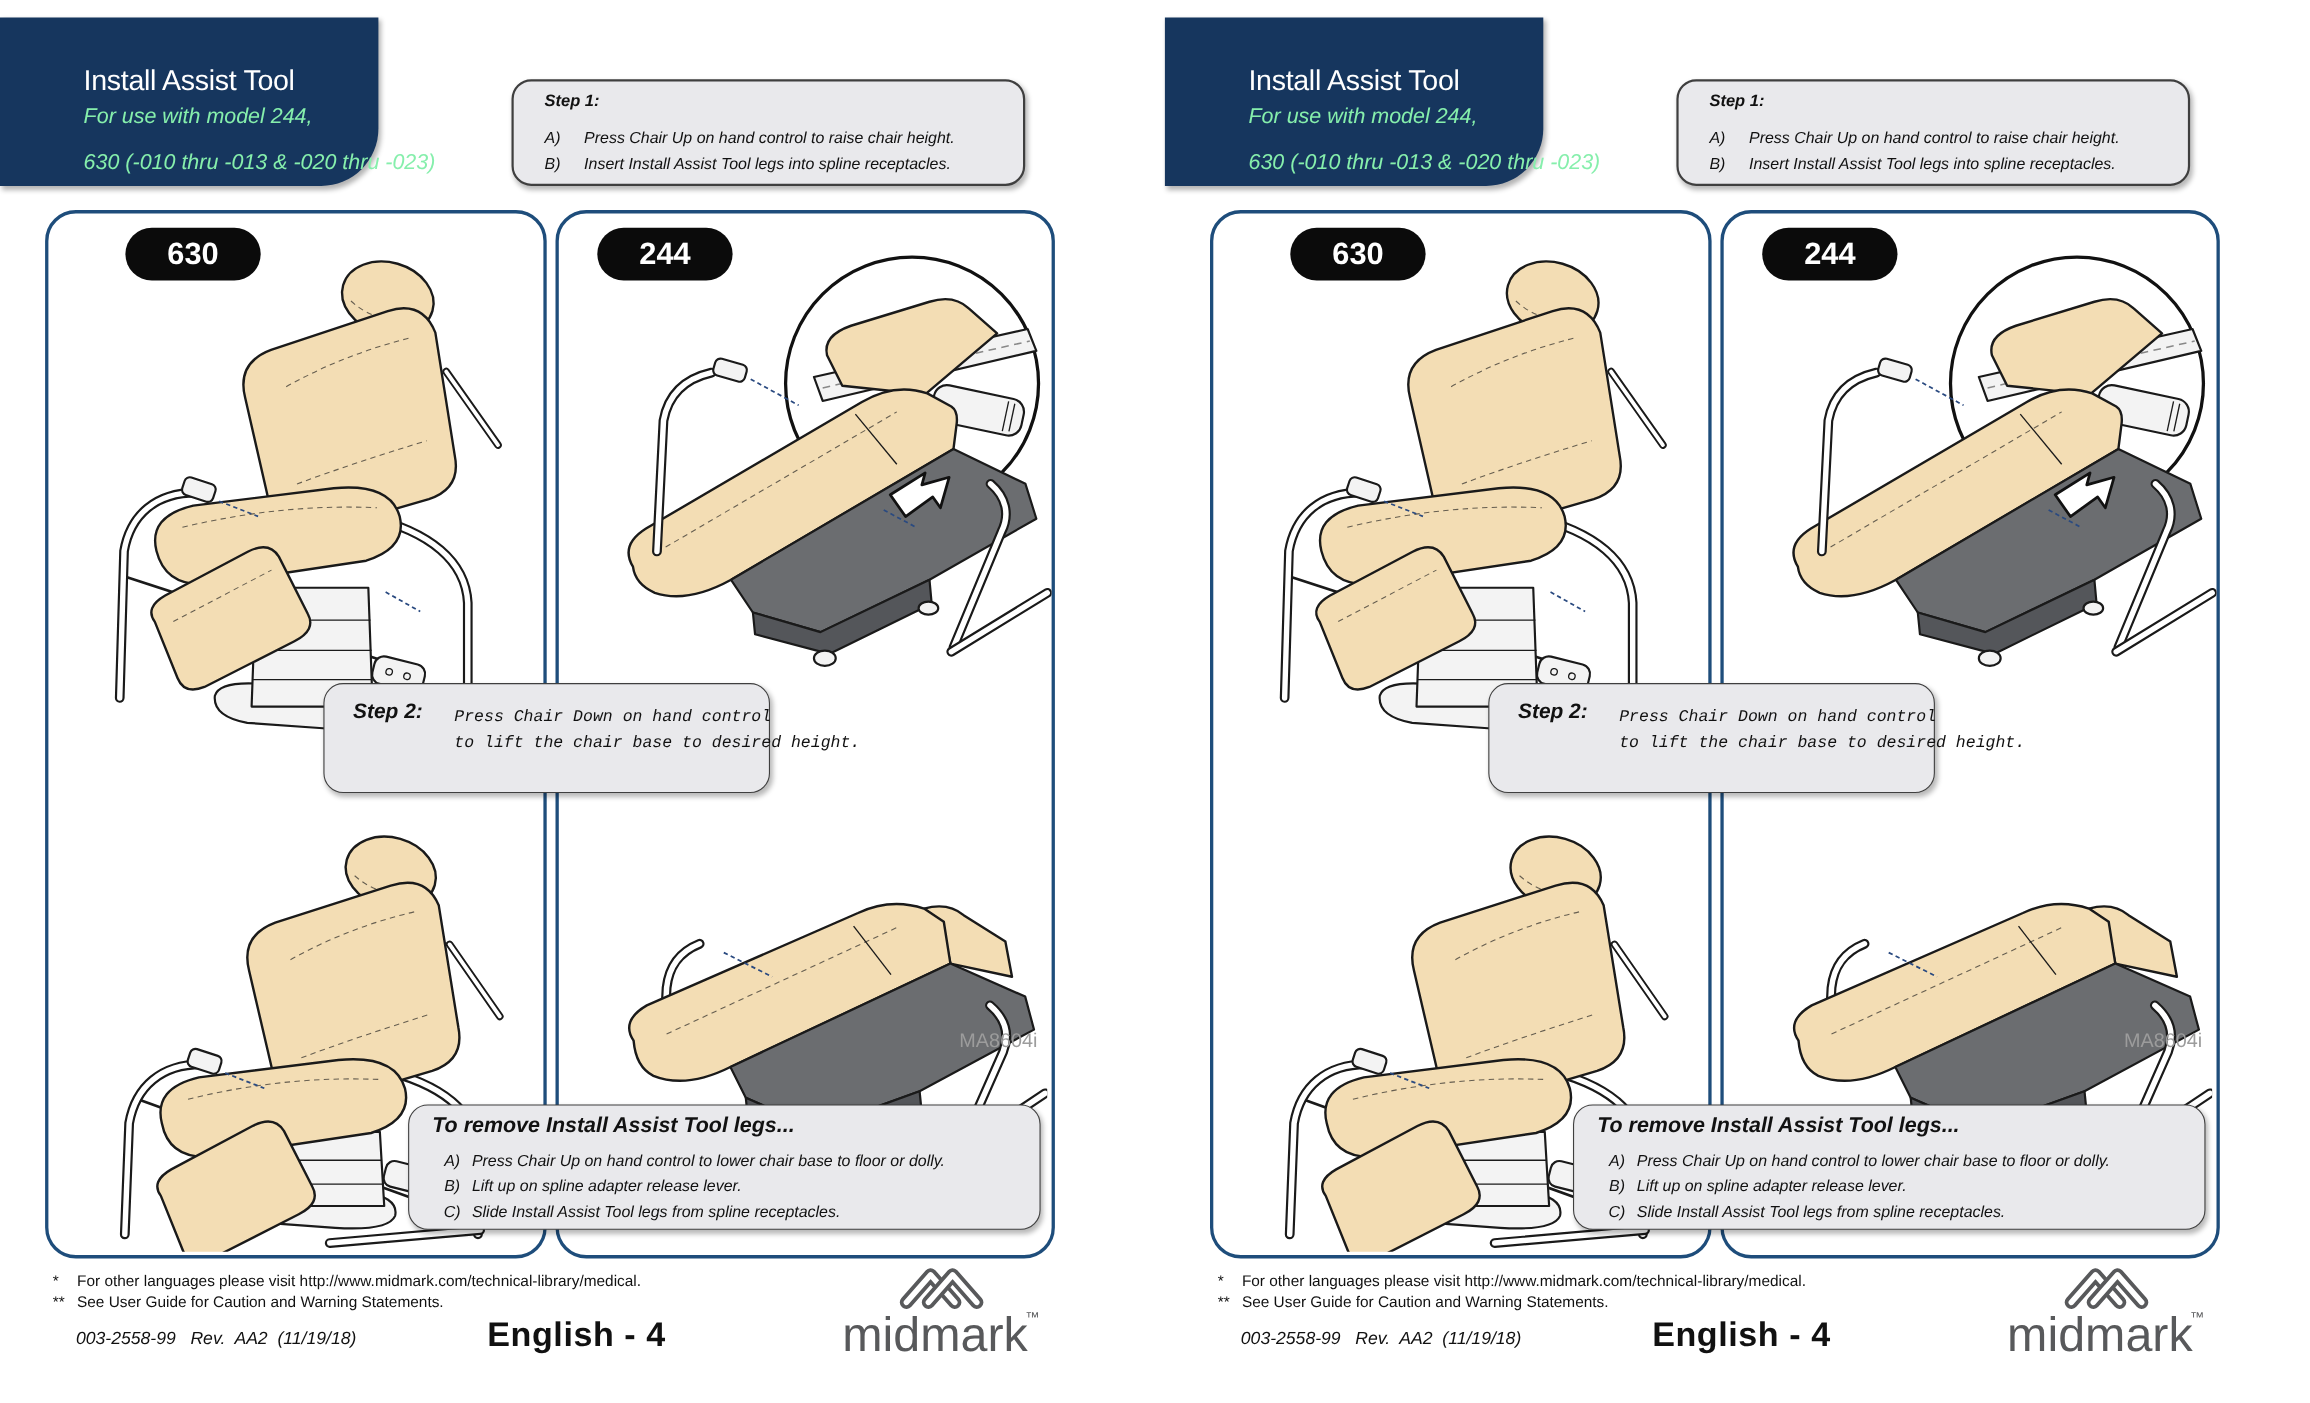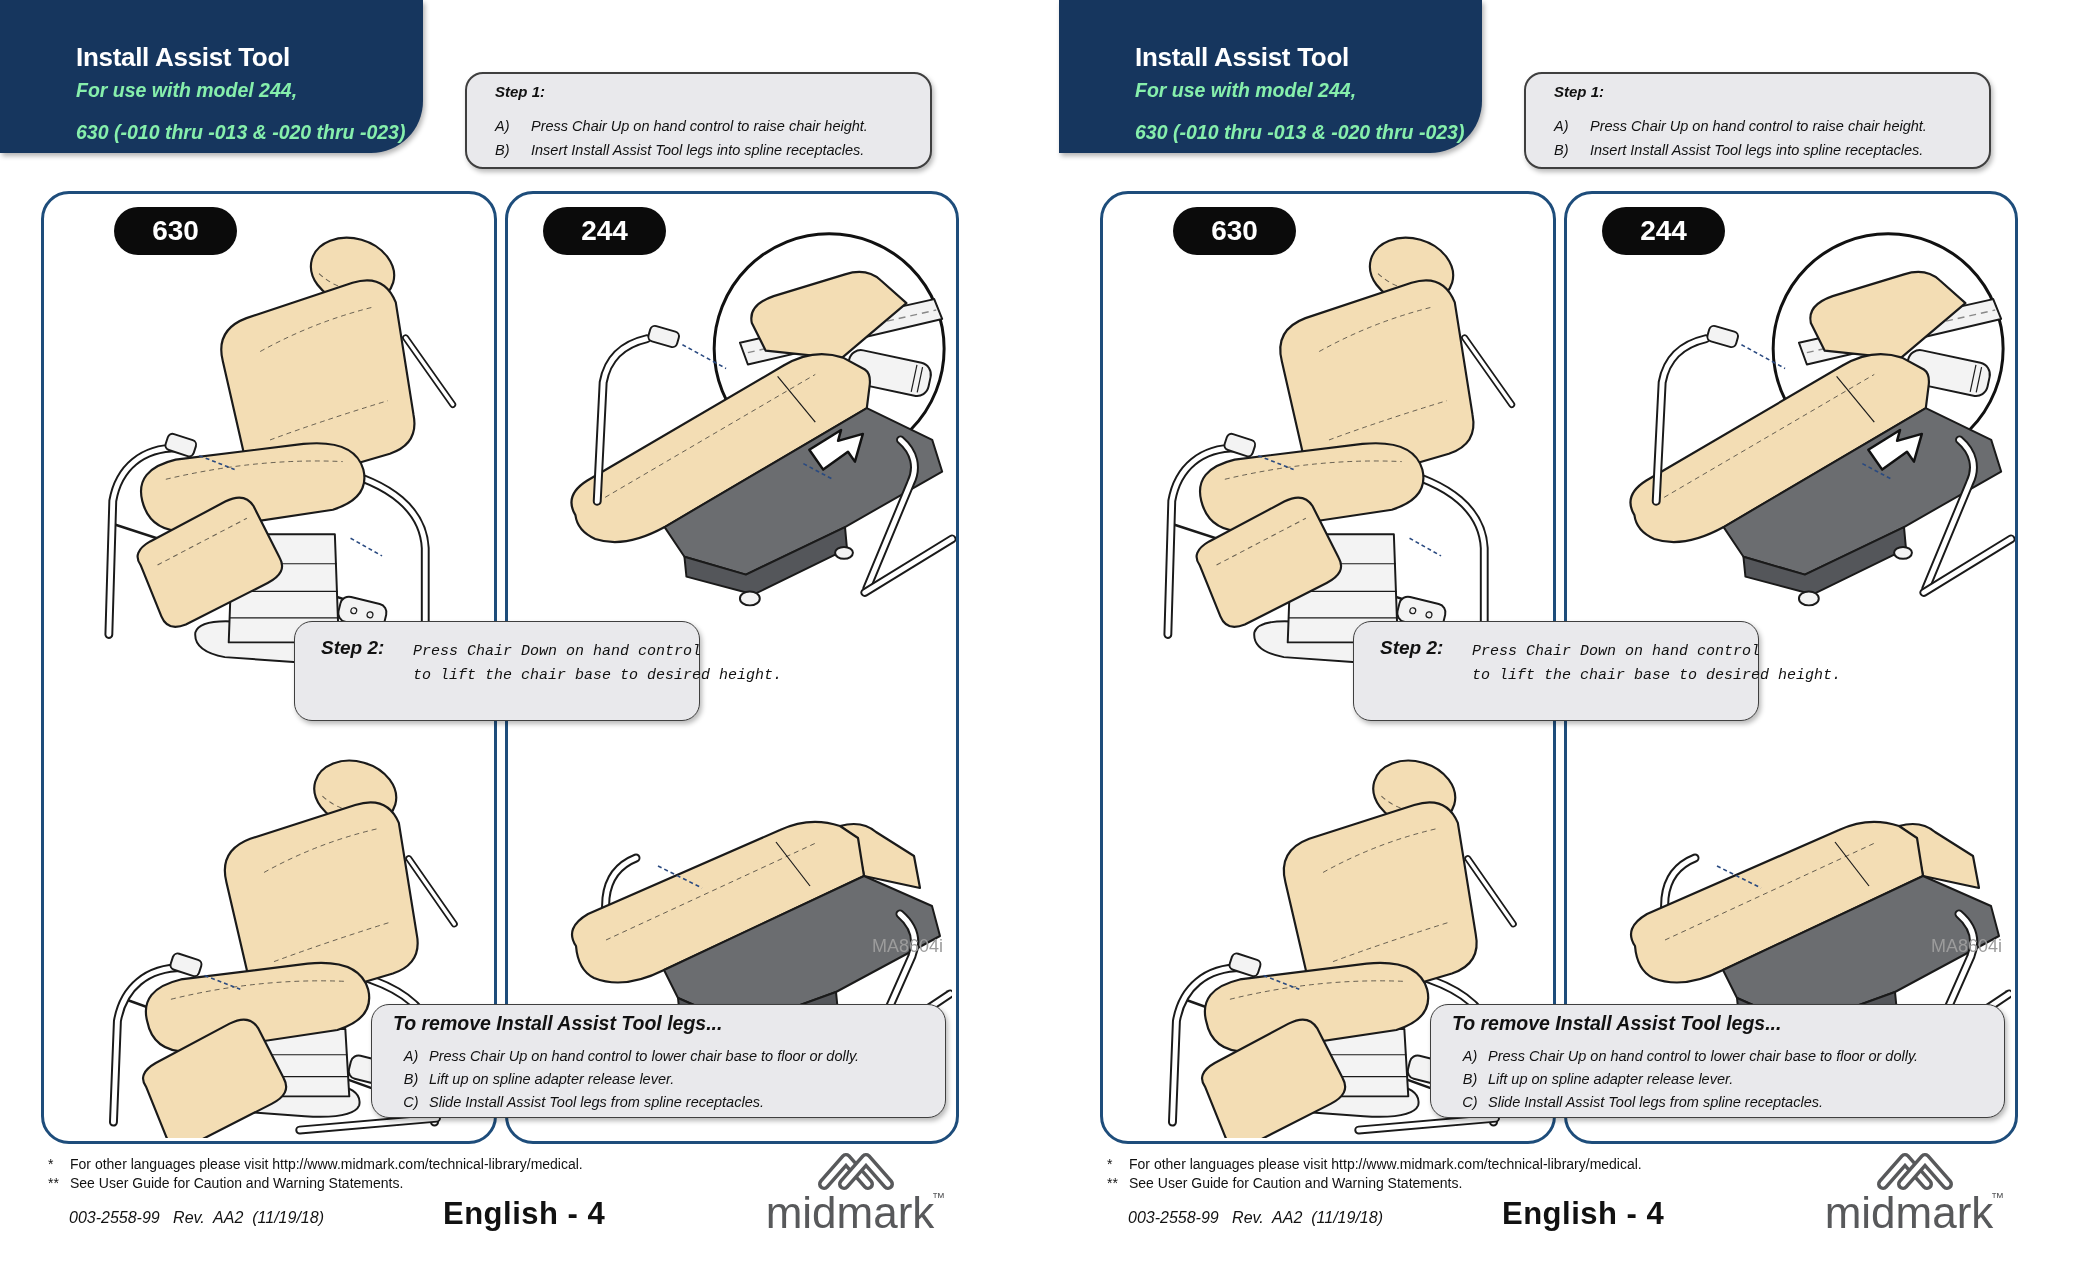--- a/index.html
+++ b/index.html
@@ -9,22 +9,22 @@
   }
   *{margin:0;padding:0;box-sizing:border-box;}
   html,body{background:#ffffff;}
   body{font-family:"Liberation Sans","DejaVu Sans",sans-serif;color:#111;}
   .sheet{position:relative;width:2100px;height:1275px;background:#fff;overflow:hidden;}
   .half{position:absolute;top:0;width:1041px;height:1275px;}
   .half-left{left:0;}
   .half-right{left:1059px;}
 
   
-  .hdr{position:absolute;left:0;top:0;width:423px;height:153px;background:var(--navy);
-       border-radius:0 0 52px 0;box-shadow:2px 3px 5px rgba(0,0,0,.30);font-weight:bold;}
+  .hdr{position:absolute;left:0;top:16px;width:344px;height:153px;background:var(--navy);
+       border-radius:0 0 52px 0;box-shadow:2px 3px 5px rgba(0,0,0,.30);}
   .hdr-title{position:absolute;left:76px;top:42px;font-size:26px;letter-spacing:-.3px;color:#fff;white-space:nowrap;}
   .hdr-sub{position:absolute;left:76px;font-size:19.5px;font-style:italic;color:#86efac;white-space:nowrap;}
   .hdr-sub.s1{top:79px;}
   .hdr-sub.s2{top:105px;margin-top:16px;}
 
   
   .gbox{position:absolute;background:var(--box-gray);border:2px solid var(--box-border);
         border-radius:18px;box-shadow:2px 3px 5px rgba(0,0,0,.28);z-index:6;}
   .step1{left:465px;top:72px;width:467px;height:97px;}
   .step1 .box-label{position:absolute;left:28px;top:9px;font-size:15px;font-weight:bold;font-style:italic;}

